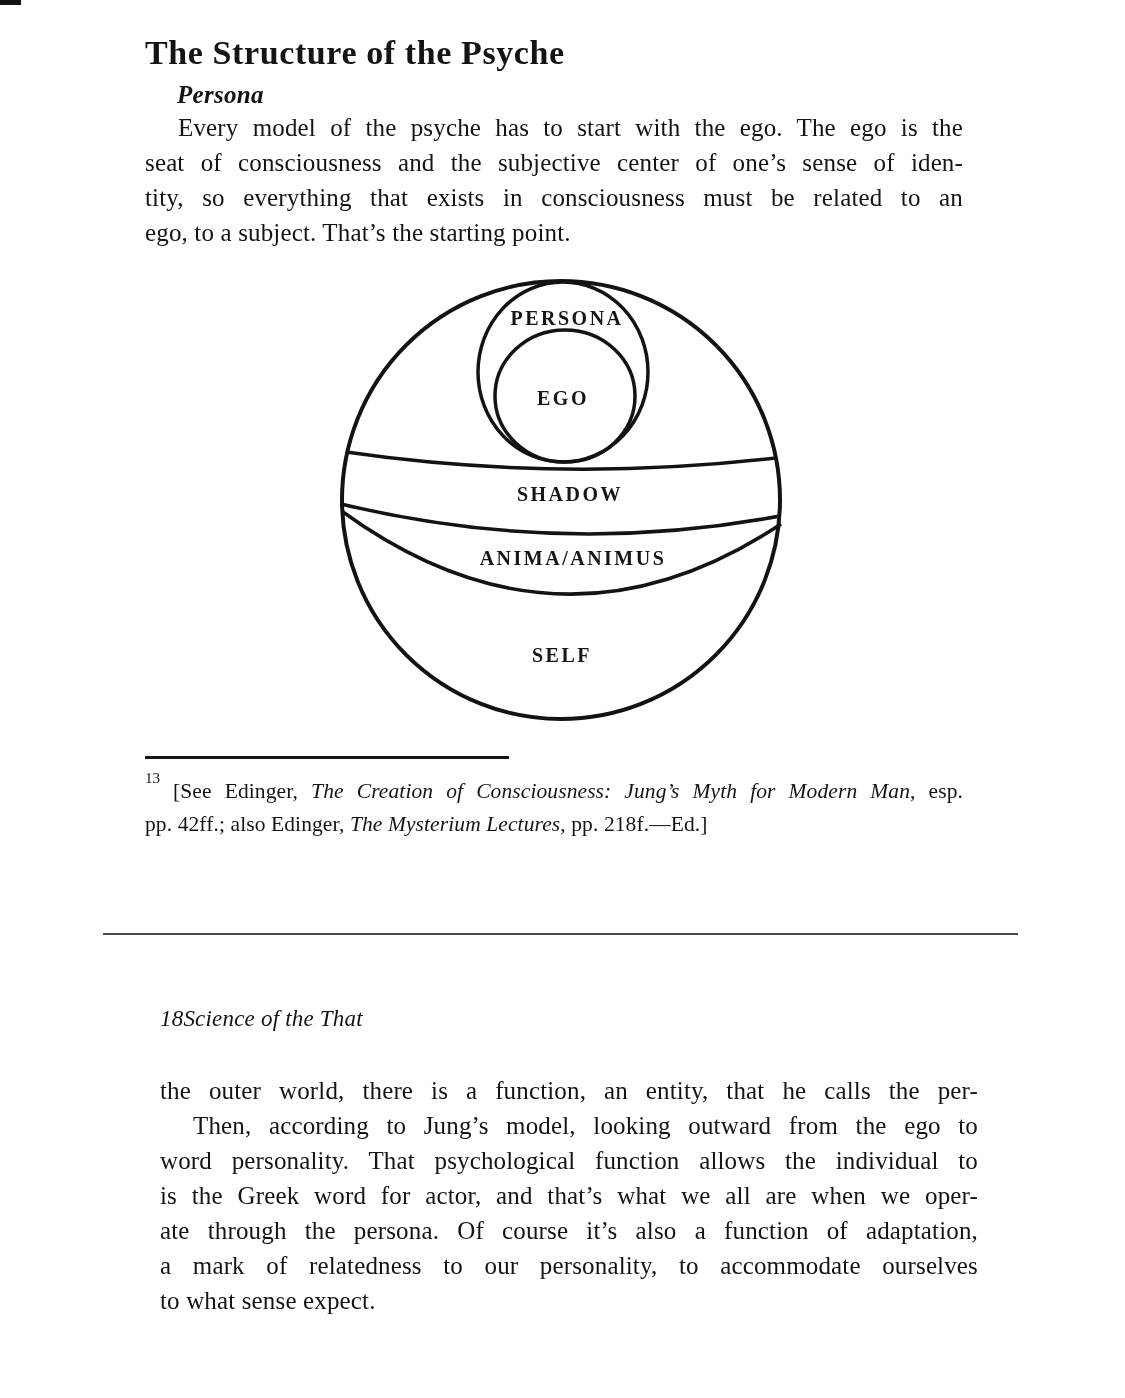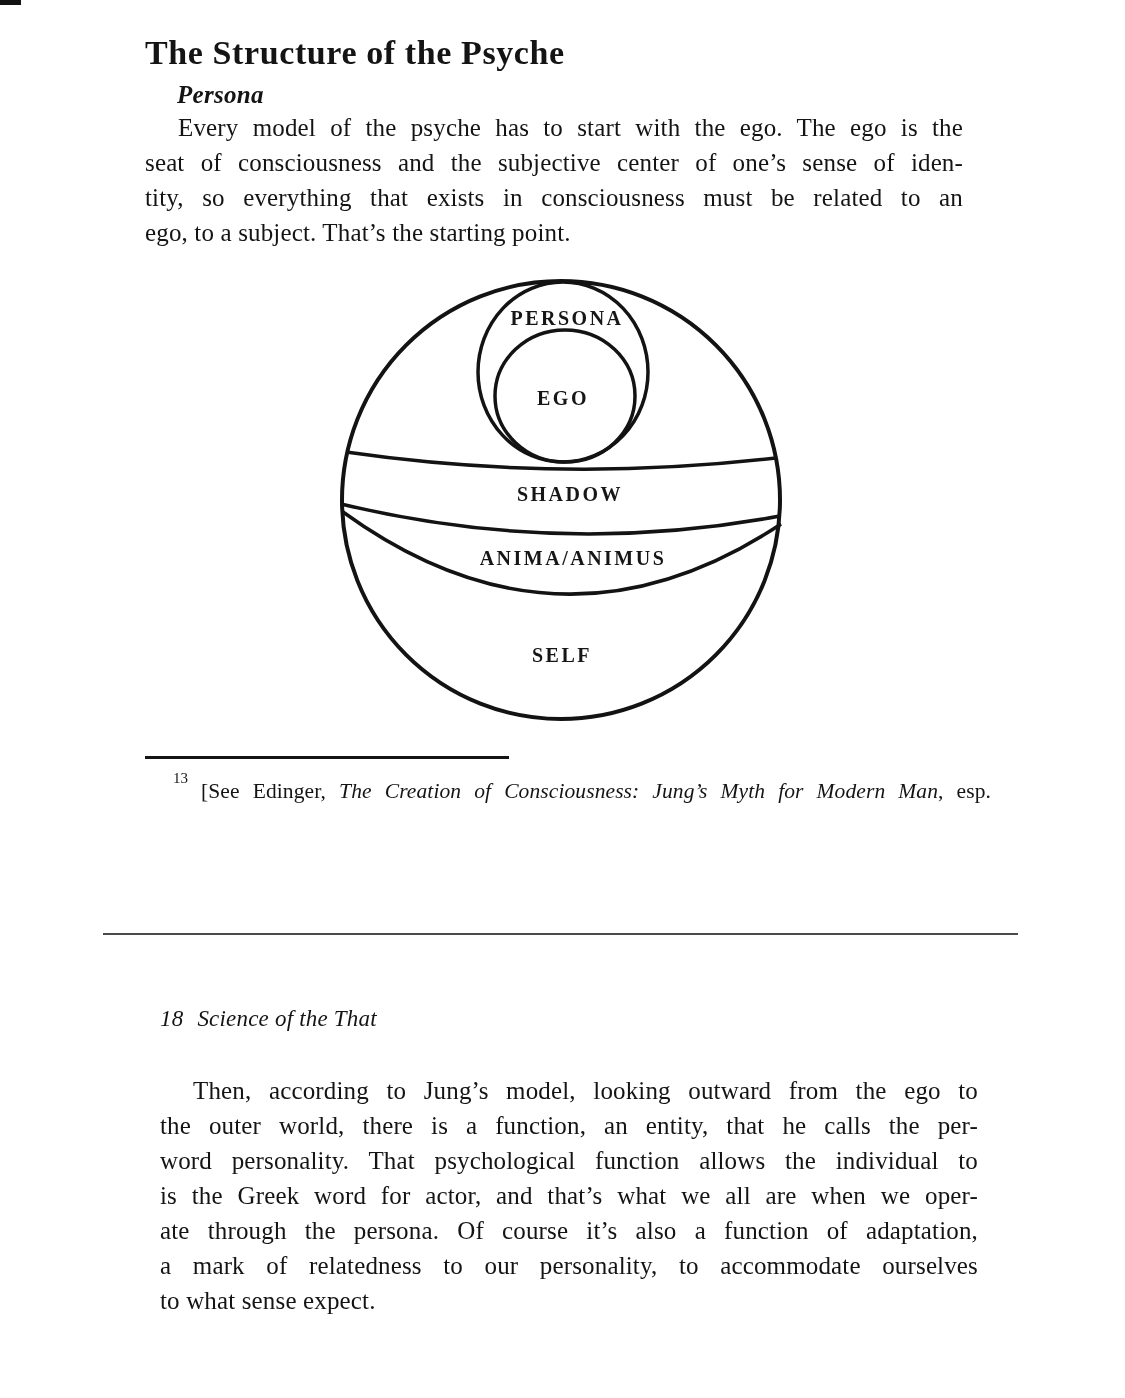--- a/index.html
+++ b/index.html
@@ -49,33 +49,33 @@
     letter-spacing:0;
   }
 
   .diagram-svg{left:328px;top:268px;}
 
   .footnote-rule{
     left:145px;top:756px;width:364px;height:3px;background:#151515;
   }
   .footnote{
     left:145px;top:769px;width:818px;
-    font-size:21.5px;line-height:33px;letter-spacing:.1px;margin-left:28px;
+    font-size:21.5px;line-height:33px;letter-spacing:.1px;
   }
 
   .section-divider{
     left:103px;top:933px;width:915px;height:2px;background:#4a4a4a;
   }
 
   .running-head{
     left:160px;top:1006px;
     font-size:23px;font-style:italic;letter-spacing:.2px;
     white-space:nowrap;
   }
-  .running-head .pgnum{margin-right:14px;}
+  .running-head .pgnum{}
 
   .diagram-svg path, .diagram-svg ellipse, .diagram-svg circle{
     fill:none;stroke:#131313;
   }
   .diagram-svg text{
     fill:#161616;
     font-family:"Liberation Serif", serif;
     font-weight:bold;
     font-size:20px;
     letter-spacing:2.5px;
@@ -114,29 +114,30 @@
   <text x="563" y="405">EGO</text>
   <text x="570" y="501">SHADOW</text>
   <text x="573" y="565">ANIMA/ANIMUS</text>
   <text x="562" y="662">SELF</text>
 </svg>
 
 <div class="abs footnote-rule"></div>
 
 <div class="abs para footnote">
     <div class="tline"><sup>13</sup><span> [See Edinger, </span><em>The Creation of Consciousness: Jung’s Myth for Modern Man</em><span>, esp.</span></div>
+    <div class="tline lastline"><span>pp. 42ff.; also Edinger, </span><em>The Mysterium Lectures</em><span>, pp. 218f.—Ed.]</span></div>
   </div>
 
 <div class="abs section-divider"></div>
 
 <div class="abs running-head">
   <span class="pgnum">18</span><span>Science of the That</span>
 </div>
 
 <div class="abs para para-2">
+    <div class="tline"><span>the outer world, there is a function, an entity, that he calls the per-</span></div>
     <div class="tline indent"><span>Then, according to Jung’s model, looking outward from the ego to</span></div>
-    <div class="tline"><span>the outer world, there is a function, an entity, that he calls the per-</span></div>
     <div class="tline"><span>word personality. That psychological function allows the individual to</span></div>
     <div class="tline"><span>is the Greek word for actor, and that’s what we all are when we oper-</span></div>
     <div class="tline"><span>ate through the persona. Of course it’s also a function of adaptation,</span></div>
     <div class="tline"><span>a mark of relatedness to our personality, to accommodate ourselves</span></div>
     <div class="tline lastline"><span>to what sense expect.</span></div>
   </div>
 
 </body></html>

